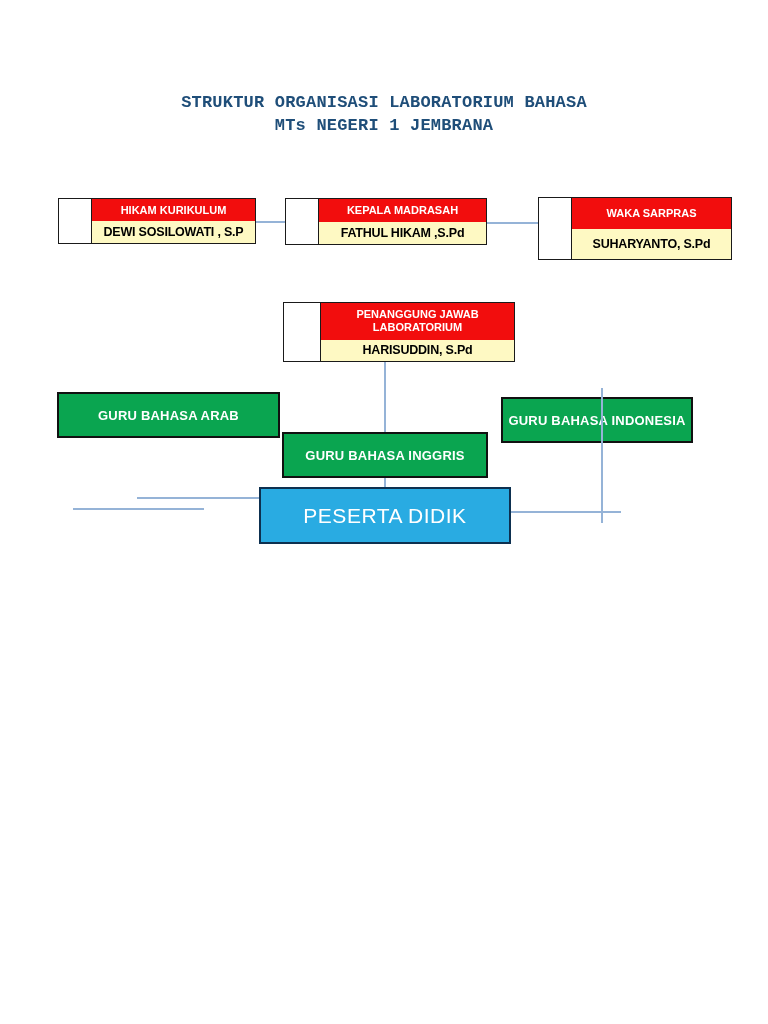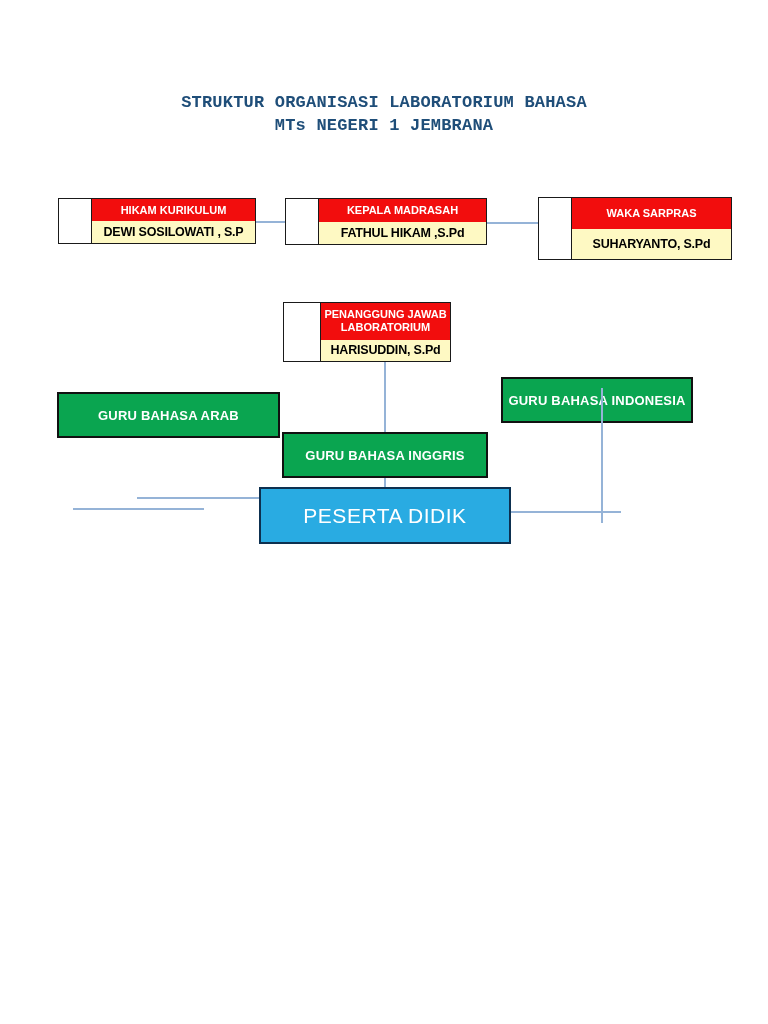--- a/index.html
+++ b/index.html
@@ -43,25 +43,25 @@
     display:flex;align-items:center;justify-content:center;text-align:center;z-index:2;
   }
   
   .h-line{position:absolute;height:2px;background:var(--line_color);z-index:1;}
   .v-line{position:absolute;width:2px;background:var(--line_color);z-index:1;}
   .v-line.over{z-index:3;}
   
   #node-waka-kurikulum {left:58px; top:198px; width:198px;height:46px;}
   #node-kepala-madrasah{left:285px;top:198px;width:202px;height:47px;}
   #node-waka-sarpras   {left:538px;top:197px;width:194px;height:63px;}
-  #node-penanggung-jawab{left:283px;top:302px;width:168px;height:60px;}
+  #node-penanggung-jawab{left:283px;top:302px;width:232px;height:60px;}
   #node-penanggung-jawab .photo-cell{width:36px;}
   #node-guru-arab     {left:57px; top:392px;width:223px;height:46px;}
   #node-guru-inggris  {left:282px;top:432px;width:206px;height:46px;}
-  #node-guru-indonesia{left:501px;top:377px;width:192px;height:46px;}
+  #node-guru-indonesia{left:501px;top:397px;width:192px;height:46px;}
   #node-peserta-didik {left:259px;top:487px;width:252px;height:57px;}
   #line-top-left   {left:256px;top:221px;width:29px;}
   #line-top-right  {left:487px;top:222px;width:51px;}
   #line-pj-down    {left:384px;top:362px;height:70px;}
   #line-inggris-down{left:384px;top:478px;height:9px;}
   #line-indonesia-vert{left:601px;top:388px;height:135px;}
   #line-left-upper {left:137px;top:497px;width:122px;}
   #line-left-lower {left:73px; top:508px;width:131px;}
   #line-right      {left:511px;top:511px;width:110px;}
 </style>

